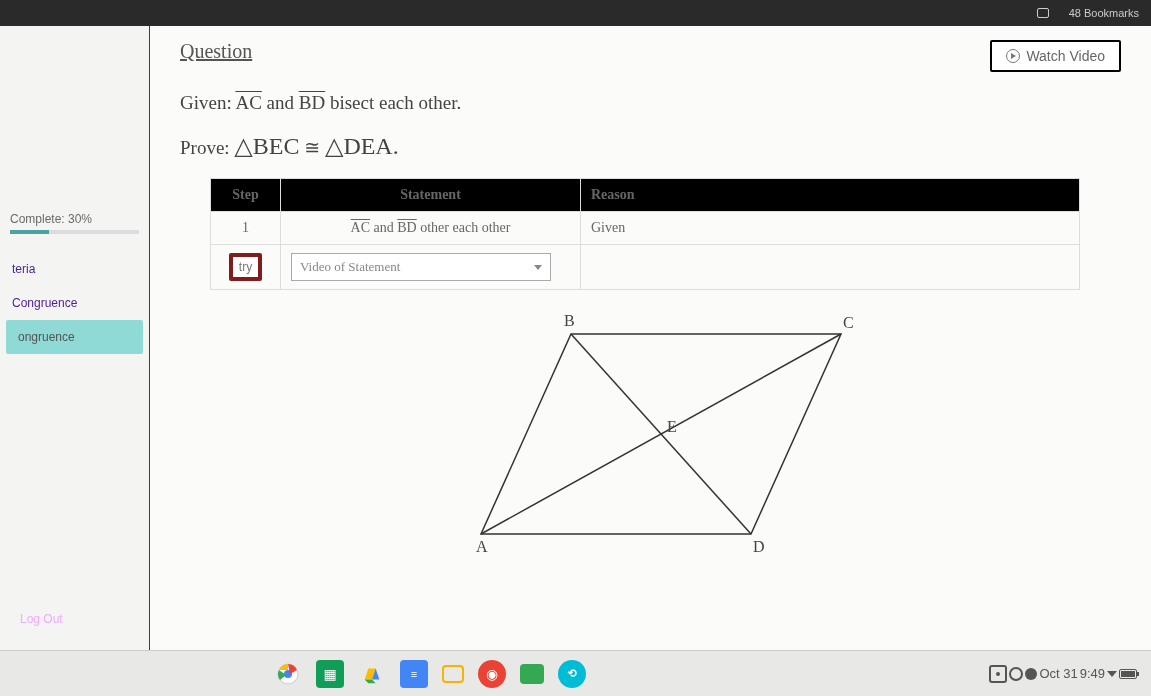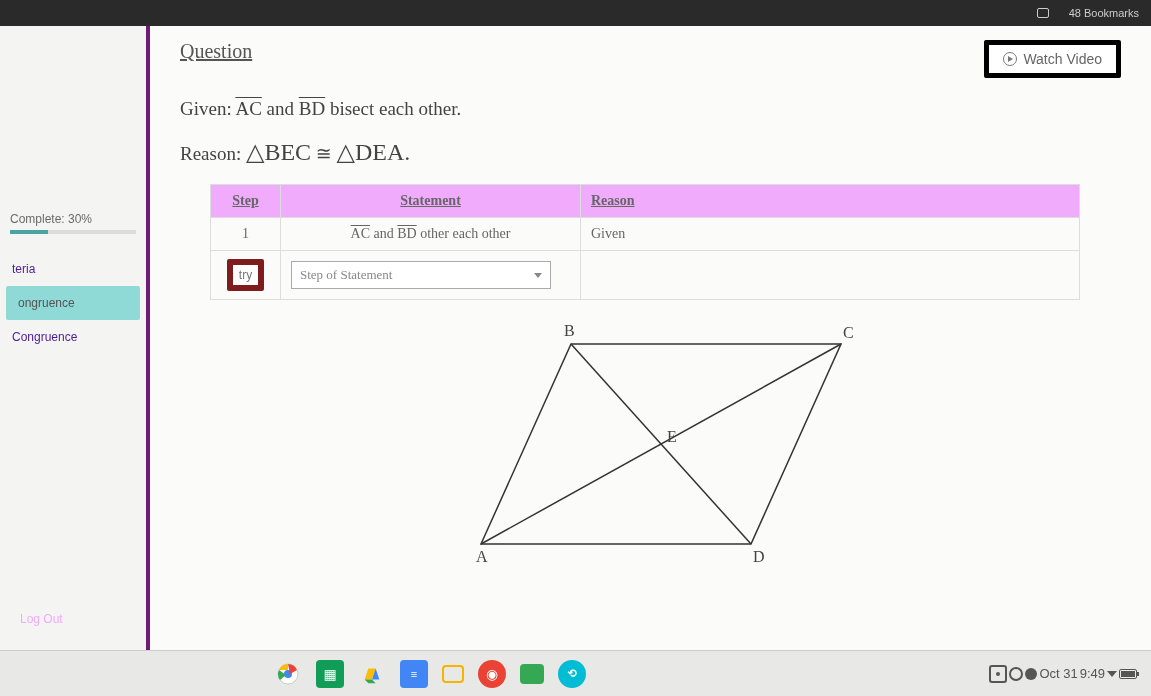--- a/index.html
+++ b/index.html
@@ -5,47 +5,47 @@
   * { box-sizing: border-box; margin: 0; padding: 0; }
   html, body { width: 1151px; height: 696px; font-family: Georgia, 'Times New Roman', serif; overflow: hidden; }
   body { background: #1a1a1a; position: relative; }
 
   .top-bar { height: 26px; background: #2a2a2a; display: flex; align-items: center; justify-content: flex-end; padding: 0 12px; color: #ccc; font-size: 11px; font-family: Arial, sans-serif; }
   .top-bar .bk { display: flex; align-items: center; gap: 20px; }
   .top-bar .fold-icon { width: 12px; height: 10px; border: 1px solid #ccc; border-radius: 2px; }
 
   .app-row { display: flex; height: 624px; background: #f0f0ee; }
 
-  .sidebar { width: 150px; background: #f4f4f2; border-right: 4px solid #701a75; padding-top: 180px; font-family: Arial, sans-serif; }
+  .sidebar { width: 150px; background: #f4f4f2; border-right: 1px solid #701a75; padding-top: 180px; font-family: Arial, sans-serif; }
   .side-complete { padding: 6px 10px 4px 10px; font-size: 12px; color: #6a6a6a; }
   .side-progress { height: 4px; margin: 0 10px 18px 10px; background: #dcdcdc; position: relative; }
   .side-progress-fill { position: absolute; left:0; top:0; bottom:0; width:30%; background: #4aa3a3; }
   .side-item { padding: 10px 12px; font-size: 12px; color: #4c1d95; cursor: pointer; }
   .side-item.active { background: #8fd9d6; color: #555; border-radius: 2px; margin: 0 6px; }
   .side-logout { position: absolute; left: 20px; bottom: 70px; font-size: 12px; color: #f0abfc; font-family: Arial, sans-serif; }
 
   .main { flex: 1; background: #fbfbfa; padding: 14px 30px 10px 30px; position: relative; overflow: hidden; }
 
   .q-header { display: flex; justify-content: space-between; align-items: flex-start; margin-bottom: 20px; }
   .q-title { font-size: 20px; color: #555; font-family: Georgia, serif; text-decoration: underline; }
-  .watch-btn { border: 5px solid #000000; background: #fff; padding: 6px 14px; font-size: 14px; color: #666; display: flex; align-items: center; gap: 6px; font-family: Arial, sans-serif; cursor: pointer; border-radius: 2px;}
+  .watch-btn { border: 2px solid #000000; background: #fff; padding: 6px 14px; font-size: 14px; color: #666; display: flex; align-items: center; gap: 6px; font-family: Arial, sans-serif; cursor: pointer; border-radius: 2px;}
   .play-wrap { width:14px; height:14px; border:1px solid #777; border-radius:50%; display:flex; align-items:center; justify-content:center;}
   .play-wrap .t { width:0;height:0;border-left:5px solid #777;border-top:3px solid transparent;border-bottom:3px solid transparent; margin-left:1px;}
 
   .given, .prove { font-size: 19px; color: #444; margin-bottom: 18px; font-family: Georgia, serif; }
   .overline { text-decoration: overline; }
   .tri { font-size: 24px; }
 
   table.proof { width: 870px; border-collapse: collapse; margin: 18px 0 14px 30px; font-family: Georgia, serif; }
   table.proof th, table.proof td { border: 1px solid #ddd; padding: 8px 10px; font-size: 14px; color: #666; text-align: left; }
-  table.proof th { font-weight: bold; background: #f0abfc; text-decoration: underline; }
+  table.proof th { font-weight: bold; background: #000000; }
   .step-col { width: 70px; text-align: center !important; }
   .stmt-col { width: 300px; text-align: center !important; }
 
-  .try-btn { display:inline-block; border:6px solid #7f1d1d; background:#fff; padding:3px 6px; font-size:12px; color:#777; font-family:Arial,sans-serif; border-radius:2px;}
+  .try-btn { display:inline-block; border:4px solid #7f1d1d; background:#fff; padding:3px 6px; font-size:12px; color:#777; font-family:Arial,sans-serif; border-radius:2px;}
   .type-select { width: 260px; border:1px solid #aaa; padding:5px 8px; font-size:13px; color:#888; background:#fff; font-family: Georgia, serif; display:flex; justify-content:space-between; align-items:center;}
   .chev { width:0;height:0;border-left:4px solid transparent;border-right:4px solid transparent;border-top:5px solid #888;}
 
   .figure { position: relative; width: 460px; height: 260px; margin: 0 auto; }
   .figure svg { width: 100%; height: 100%; }
   .figure text { font-family: 'Times New Roman', serif; font-size: 16px; fill: #444; }
 
   .taskbar { position: absolute; left:0; right:0; bottom:0; height:46px; background: #e8e8e6; border-top:1px solid #ccc; display:flex; align-items:center; padding: 0 14px; font-family: Arial, sans-serif; }
   .tb-left { flex:1; display:flex; align-items:center; gap: 14px; padding-left: 260px;}
   .tb-icon { width: 28px; height: 28px; border-radius: 50%; display:flex; align-items:center; justify-content:center; font-size:14px; }
@@ -64,42 +64,42 @@
   </div>
 </div>
 
 <div class="app-row">
   <div class="sidebar">
     <div class="side-complete">Complete: 30%</div>
     <div class="side-progress">
         <div class="side-progress-fill"></div>
       </div>
     <div class="side-item">teria</div>
+    <div class="side-item">Congruence</div>
     <div class="side-item active">ongruence</div>
-    <div class="side-item">Congruence</div>
     <div class="side-item"></div>
   </div>
 
   <div class="main">
     <div class="q-header">
       <div class="q-title">Question</div>
       <div class="watch-btn">
         <span class="play-wrap">
             <span class="t"></span>
           </span>
         <span>Watch Video</span>
       </div>
     </div>
 
     <div class="given">
       <span>Given: </span><span class="overline">AC</span><span> and </span><span class="overline">BD</span><span> bisect each other.</span>
     </div>
 
     <div class="prove">
-      <span>Reason: </span><span class="tri">△BEC</span><span> ≅ </span><span class="tri">△DEA.</span>
+      <span>Prove: </span><span class="tri">△BEC</span><span> ≅ </span><span class="tri">△DEA.</span>
     </div>
 
     <table class="proof">
       <tbody>
           <tr>
         <th class="step-col">Step</th>
         <th class="stmt-col">Statement</th>
         <th>Reason</th>
       </tr>
       <tr>
@@ -108,21 +108,21 @@
           <span class="overline">AC</span><span> and </span><span class="overline">BD</span><span> other each other</span>
         </td>
         <td>Given</td>
       </tr>
       <tr>
         <td class="step-col">
           <span class="try-btn">try</span>
         </td>
         <td class="stmt-col" style="text-align:left !important;">
           <div class="type-select">
-            <span>Step of Statement</span>
+            <span>Video of Statement</span>
             <span class="chev"></span>
           </div>
         </td>
         <td></td>
       </tr>
     </tbody>
       </table>
 
     <div class="figure">
       <svg viewBox="0 0 460 260">

